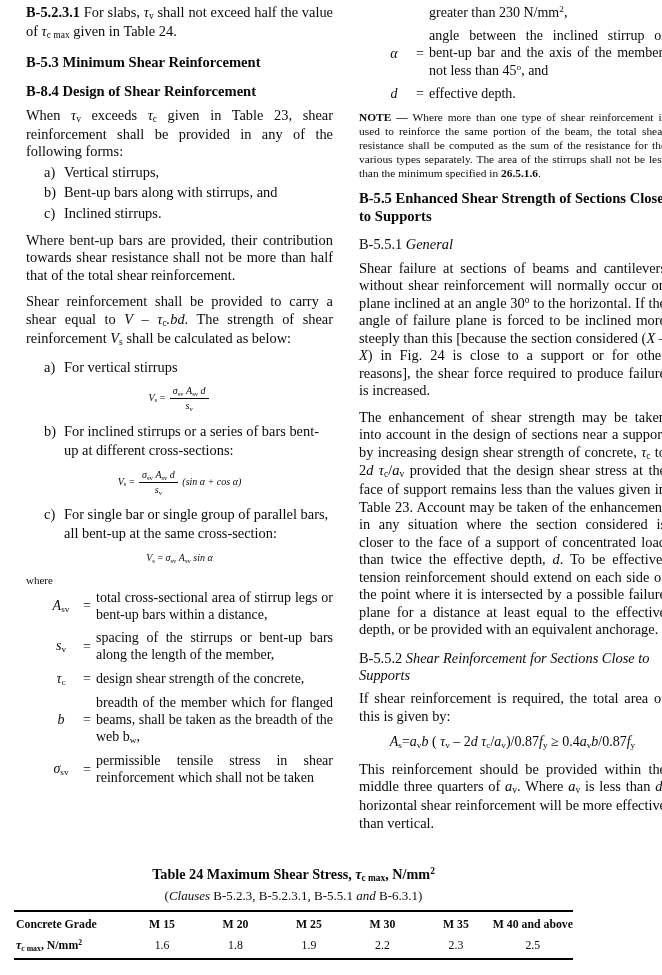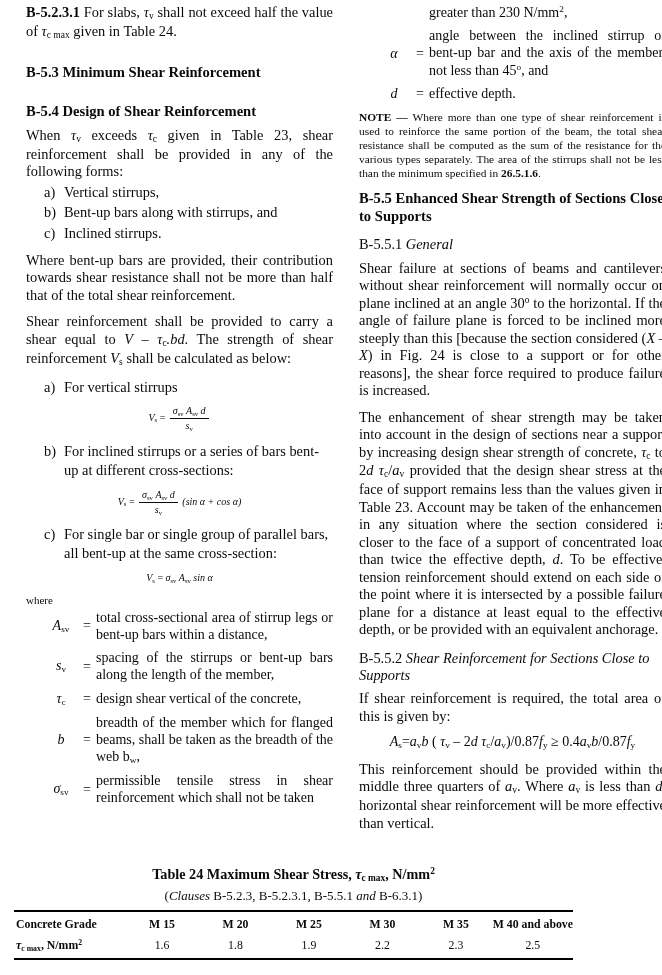--- a/index.html
+++ b/index.html
@@ -38,21 +38,21 @@
   }
   p {
     margin: 0 0 9px 0;
     font-size: 14.4px;
     line-height: 1.215;
     text-align: justify;
     text-justify: inter-word;
   }
   p.nogap { margin-bottom: 0; }
   h3 {
-    margin: 22px 0 6px 0;
+    margin: 12px 0 6px 0;
     font-size: 14.6px;
     font-weight: bold;
     line-height: 1.2;
   }
   h3.tight { margin-top: 10px; }
   h4 {
     margin: 11px 0 6px 0;
     font-size: 14.4px;
     font-weight: normal;
     line-height: 1.2;
@@ -201,21 +201,21 @@
 
     <div class="col">
 
       <p>
         <span class="num">B-5.2.3.1</span><span> For slabs, </span><span class="mvar">τ</span><sub>v</sub><span> shall not exceed half the value of </span><span class="mvar">τ</span><sub>c max</sub><span> given in Table 24.</span>
       </p>
 
       <h3>B-5.3  Minimum Shear Reinforcement</h3>
 
 
-      <h3>B-5.4  Design of Shear Reinforcement</h3>
+      <h3>B-8.4  Design of Shear Reinforcement</h3>
 
       <p class="nogap">
         <span>When </span><span class="mvar">τ</span><sub>v</sub><span> exceeds </span><span class="mvar">τ</span><sub>c</sub><span> given in Table 23, shear reinforcement shall be provided in any of the following forms:</span>
       </p>
 
       <ul class="alist">
         <li>
           <span class="lbl">a)</span>
           <span class="txt">Vertical stirrups,</span>
         </li>
@@ -289,21 +289,21 @@
           <span class="desc">total cross-sectional area of stirrup legs or  bent-up bars within a distance,</span>
         </div>
         <div class="defrow">
           <span class="sym"><span class="mvar">s</span><sub>v</sub></span>
           <span class="eq">=</span>
           <span class="desc">spacing of the stirrups or bent-up bars along the length of the member,</span>
         </div>
         <div class="defrow">
           <span class="sym"><span class="mvar">τ</span><sub>c</sub></span>
           <span class="eq">=</span>
-          <span class="desc">design shear vertical of the concrete,</span>
+          <span class="desc">design shear strength of the concrete,</span>
         </div>
         <div class="defrow">
           <span class="sym"><span class="mvar">b</span></span>
           <span class="eq">=</span>
           <span class="desc"><span>breadth of the member which for flanged beams, shall be taken as the breadth of the web b</span><sub>w</sub><span>,</span></span>
         </div>
         <div class="defrow">
           <span class="sym"><span class="mvar">σ</span><sub>sv</sub></span>
           <span class="eq">=</span>
           <span class="desc">permissible tensile stress in shear reinforcement which shall not be taken</span>

